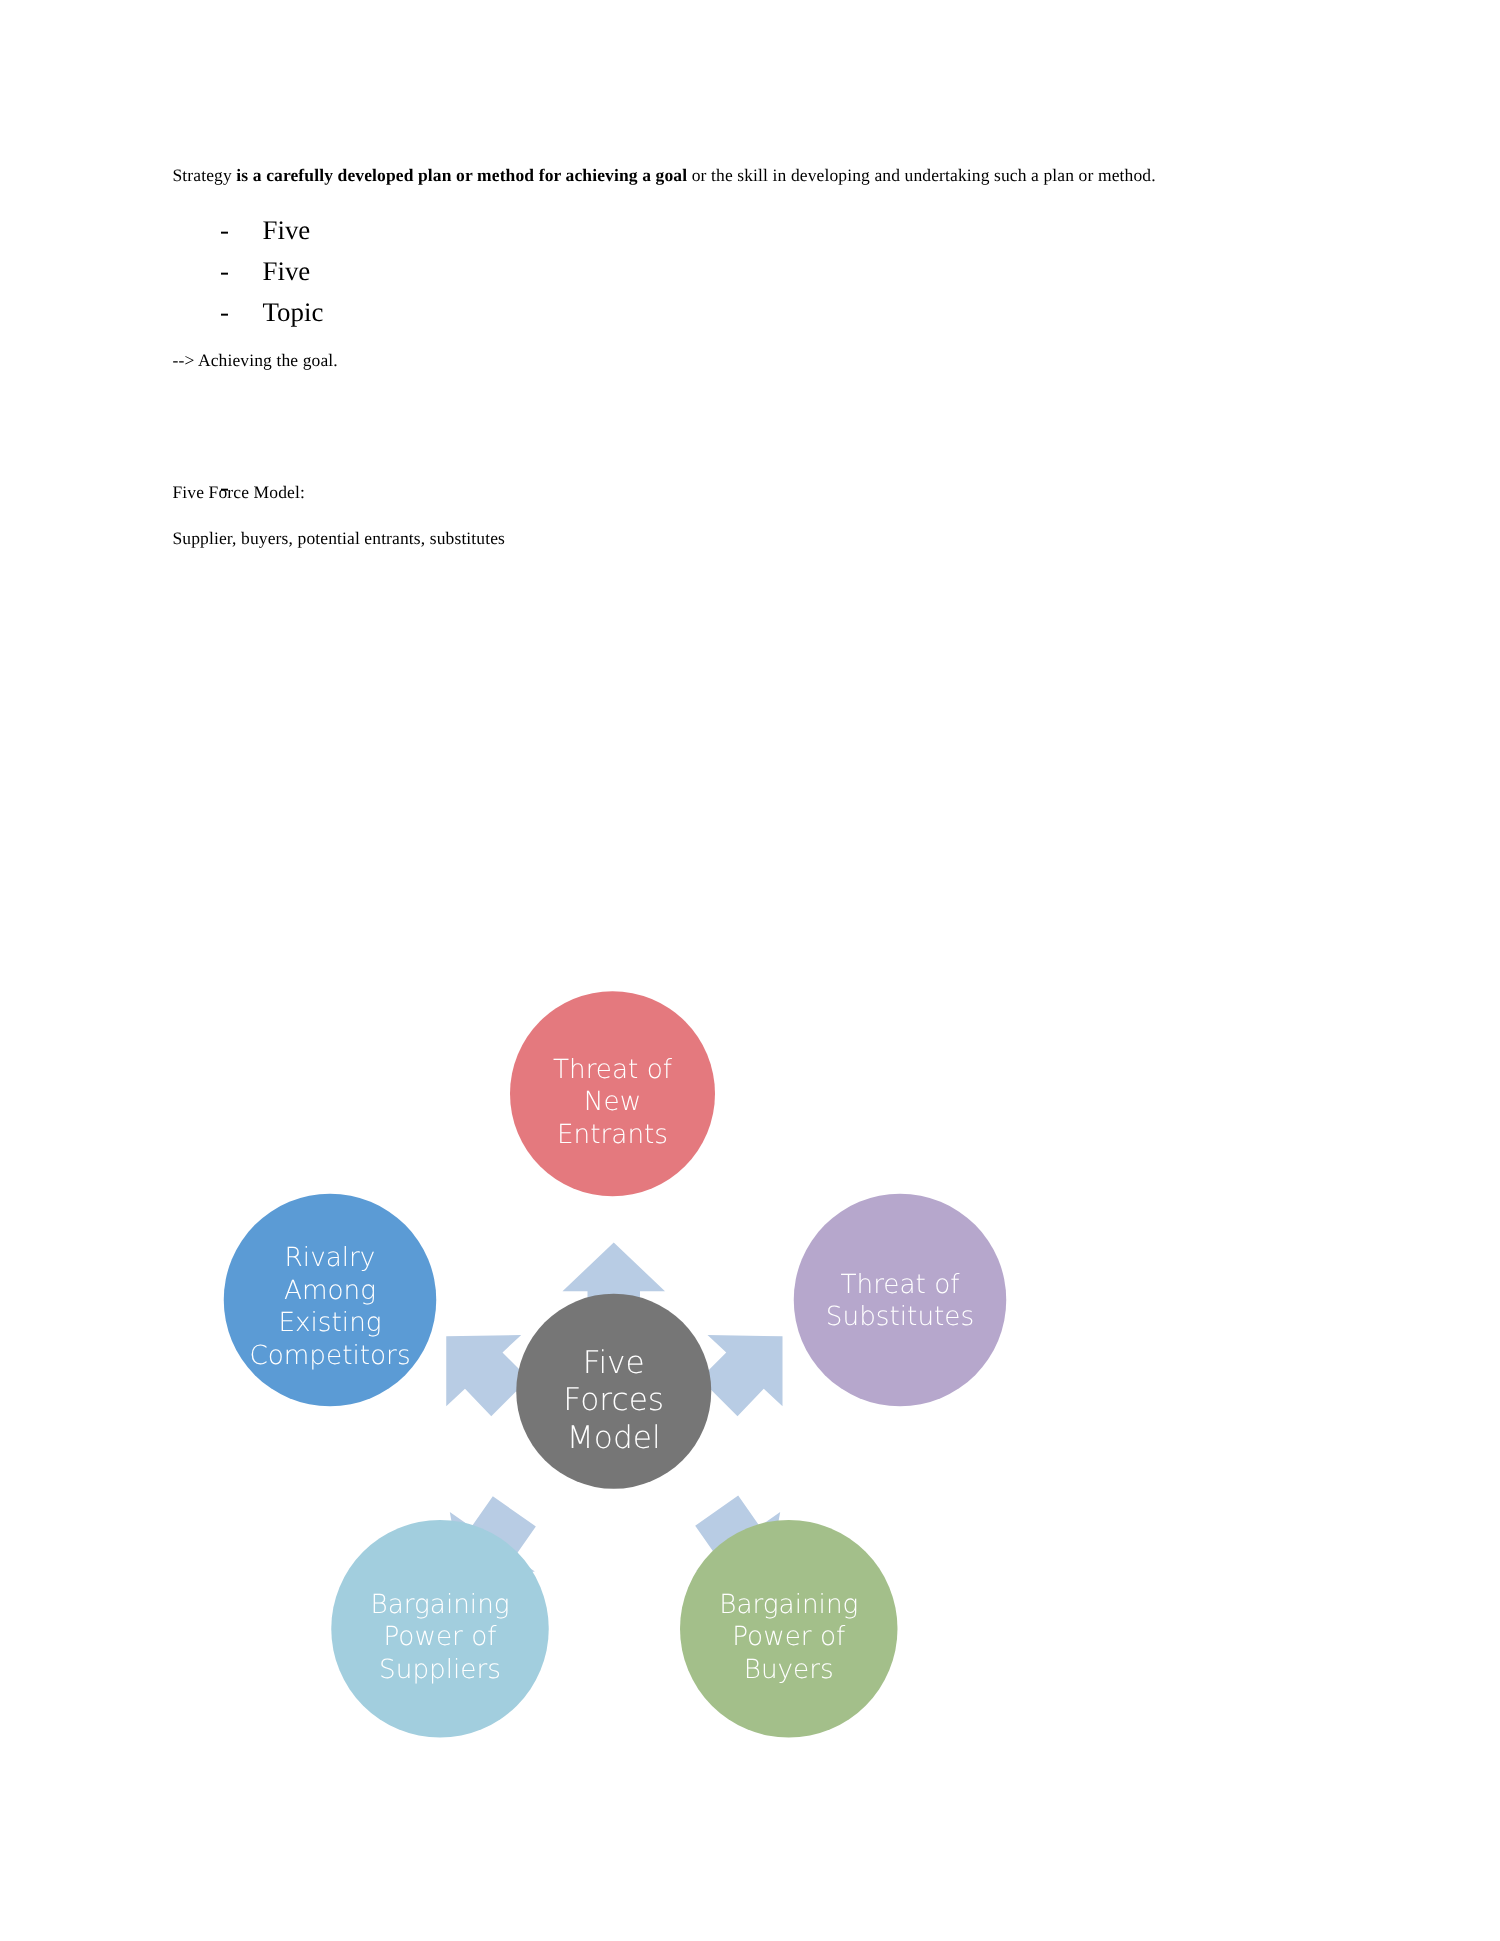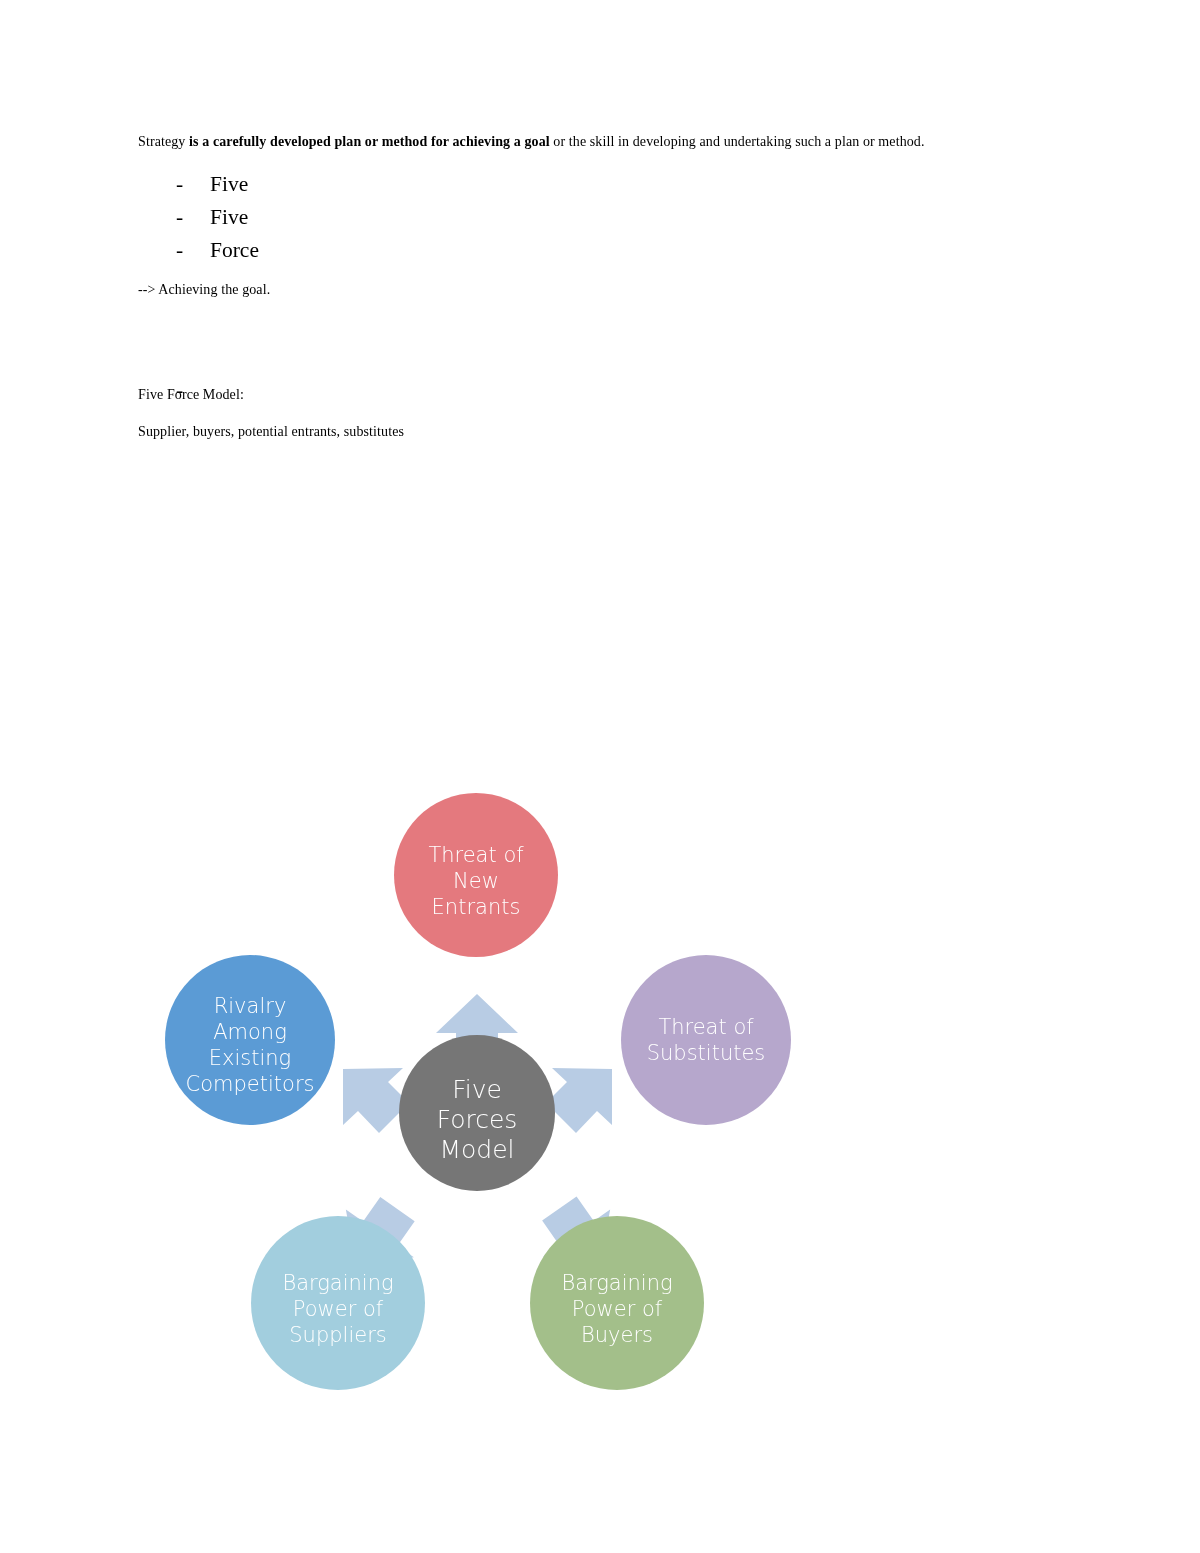--- a/index.html
+++ b/index.html
@@ -63,21 +63,21 @@
   .bullet-list.wide li {
     padding-left: 72px;
     margin-bottom: 0;
   }
 
   .spacer-lg { height: 54px; }
 
   
   .diagram {
     position: absolute;
-    left: 140px;
+    left: 154px;
     top: 780px;
     width: 690px;
     height: 620px;
   }
   .diagram svg { display: block; }
 
   .circ-label {
     font-family: "DejaVu Sans", "Liberation Sans", sans-serif;
     fill: #ffffff;
     text-anchor: middle;
@@ -89,21 +89,21 @@
 
 <div class="page">
 
   <div class="doc-body">
 
     <p class="para"><span>Strategy</span><b> is a carefully developed plan or method for achieving a goal</b><span> or the skill in developing and undertaking such a plan or method.</span></p>
 
     <ul class="bullet-list">
       <li><span class="dash">-</span><span>Five</span></li>
       <li><span class="dash">-</span><span>Five</span></li>
-      <li><span class="dash">-</span><span>Force</span></li>
+      <li><span class="dash">-</span><span>Topic</span></li>
     </ul>
 
     <p class="para">--&gt; Achieving the goal.</p>
 
 
 
     <div class="spacer-lg"></div>
 
 
     <ul class="bullet-list wide">

